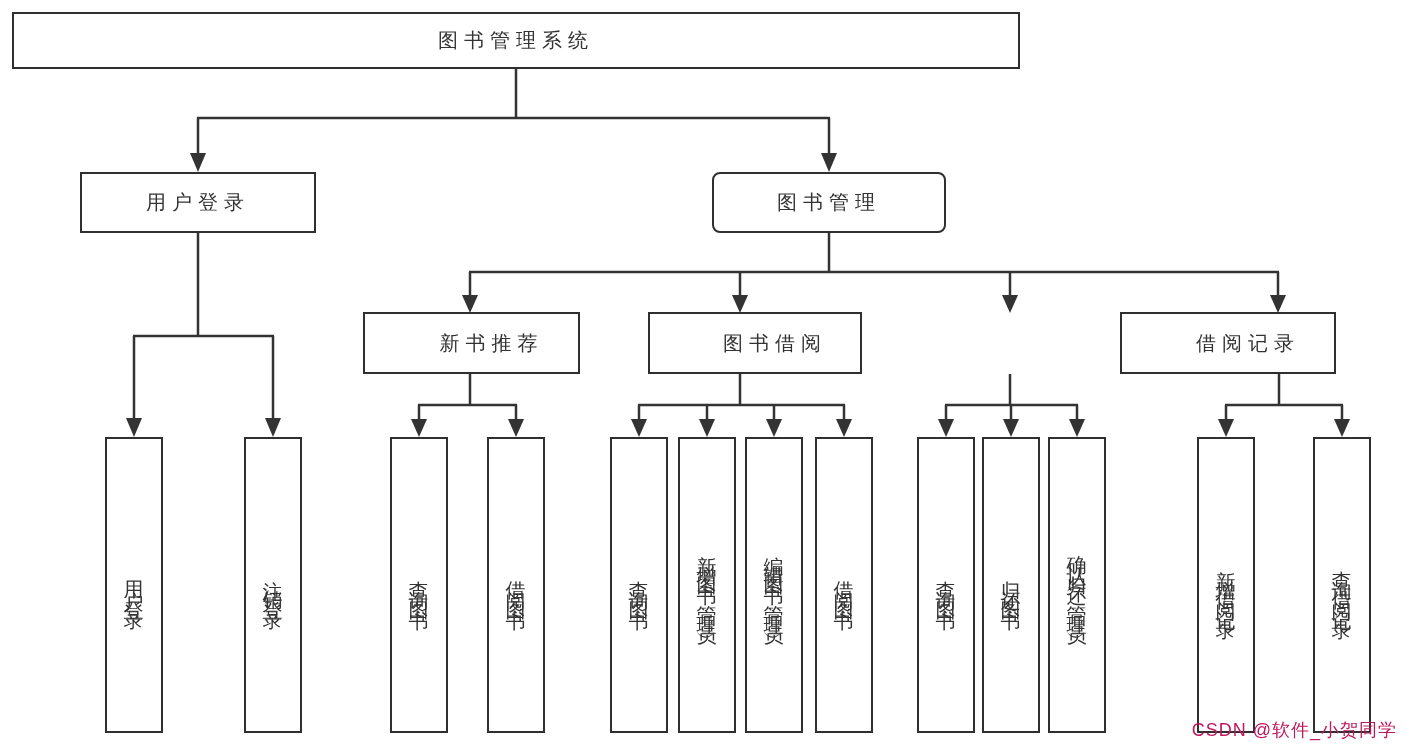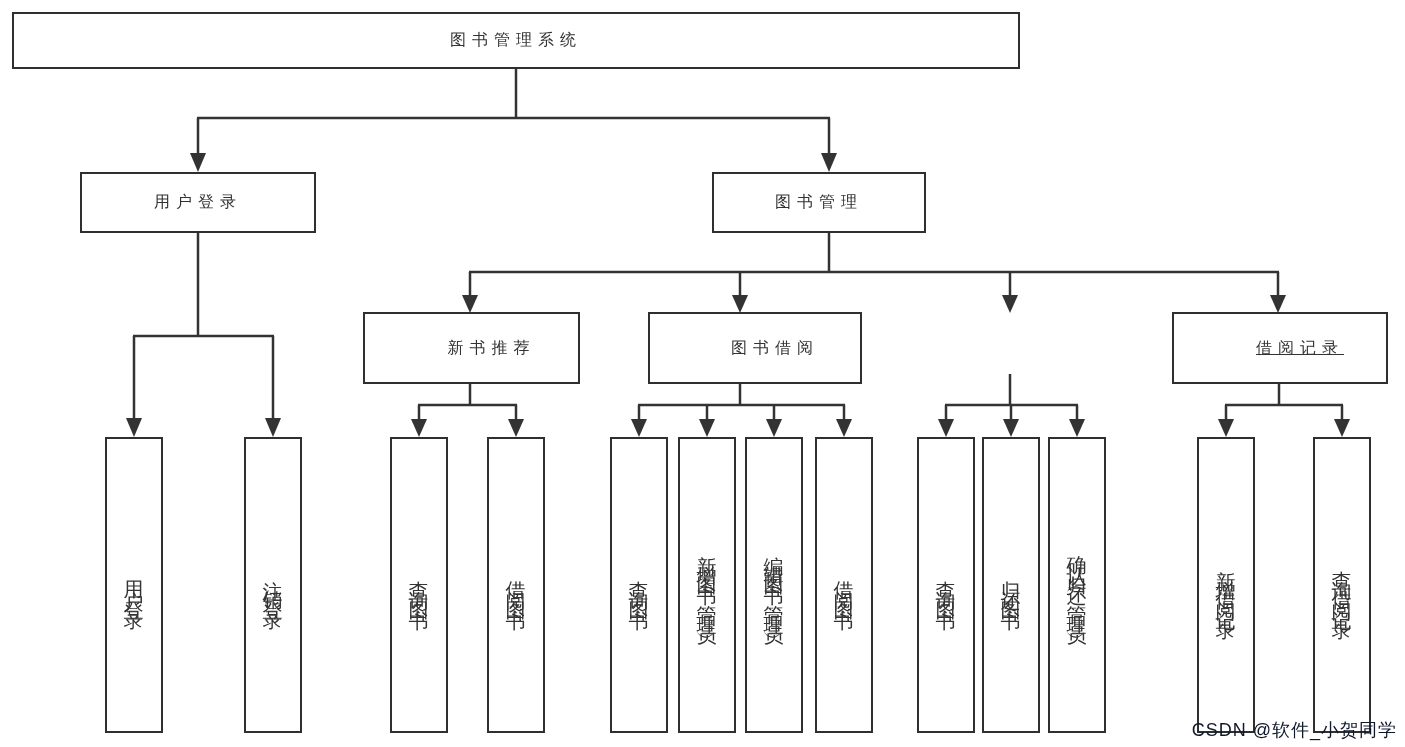--- a/index.html
+++ b/index.html
@@ -33,44 +33,44 @@
     position: absolute;
     box-sizing: border-box;
     border: 2.5px solid #2f2f2f;
     background: #ffffff;
     display: flex;
     align-items: center;
     justify-content: center;
     color: #333333;
   }
   .hlabel {
-    font-size: 16px;
+    font-size: 20px;
     letter-spacing: 6px;
     white-space: nowrap;
     text-align: center;
   }
   .root-box   { left: 12px;  top: 12px;  width: 1008px; height: 57px; }
   .lvl2       { top: 172px; height: 61px; }
-  .lvl3       { top: 312px; height: 72px; padding-left: 40px; }
+  .lvl3       { top: 312px; height: 62px; padding-left: 40px; }
   .leaf       { top: 437px; width: 58px; height: 296px; }
   .vtext {
     writing-mode: vertical-rl;
     font-size: 20px;
     letter-spacing: 10px;
     line-height: 1;
     white-space: nowrap;
     color: #333333;
   }
   #watermark {
     position: absolute;
     right: 8px;
     bottom: 5px;
     font-size: 18px;
     letter-spacing: 1px;
-    color: #0f172a;
+    color: #be185d;
     white-space: nowrap;
     z-index: 5;
   }
 </style>
 </head>
 <body>
 
 <div id="stage">
 
   <svg id="connector-layer" viewBox="0 0 1405 747" xmlns="http://www.w3.org/2000/svg">
@@ -142,31 +142,31 @@
     </g>
   </svg>
 
   <div class="box root-box">
     <span class="hlabel">图书管理系统</span>
   </div>
 
   <div class="box lvl2" style="left:80px; width:236px;">
     <span class="hlabel">用户登录</span>
   </div>
-  <div class="box lvl2" style="left:712px; width:214px;">
+  <div class="box lvl2" style="left:712px; width:234px;border-radius:8px;">
     <span class="hlabel">图书管理</span>
   </div>
 
   <div class="box lvl3" style="left:363px; width:217px;">
     <span class="hlabel">新书推荐</span>
   </div>
   <div class="box lvl3" style="left:633px; width:214px;margin-left:15px;">
     <span class="hlabel">图书借阅</span>
   </div>
-  <div class="box lvl3" style="left:1172px; width:216px;text-decoration:underline;">
+  <div class="box lvl3" style="left:1120px; width:216px;">
     <span class="hlabel">借阅记录</span>
   </div>
 
   <div class="box leaf" style="left:105px;">
     <span class="vtext">用户登录</span>
   </div>
   <div class="box leaf" style="left:244px;">
     <span class="vtext">注销登录</span>
   </div>
 

